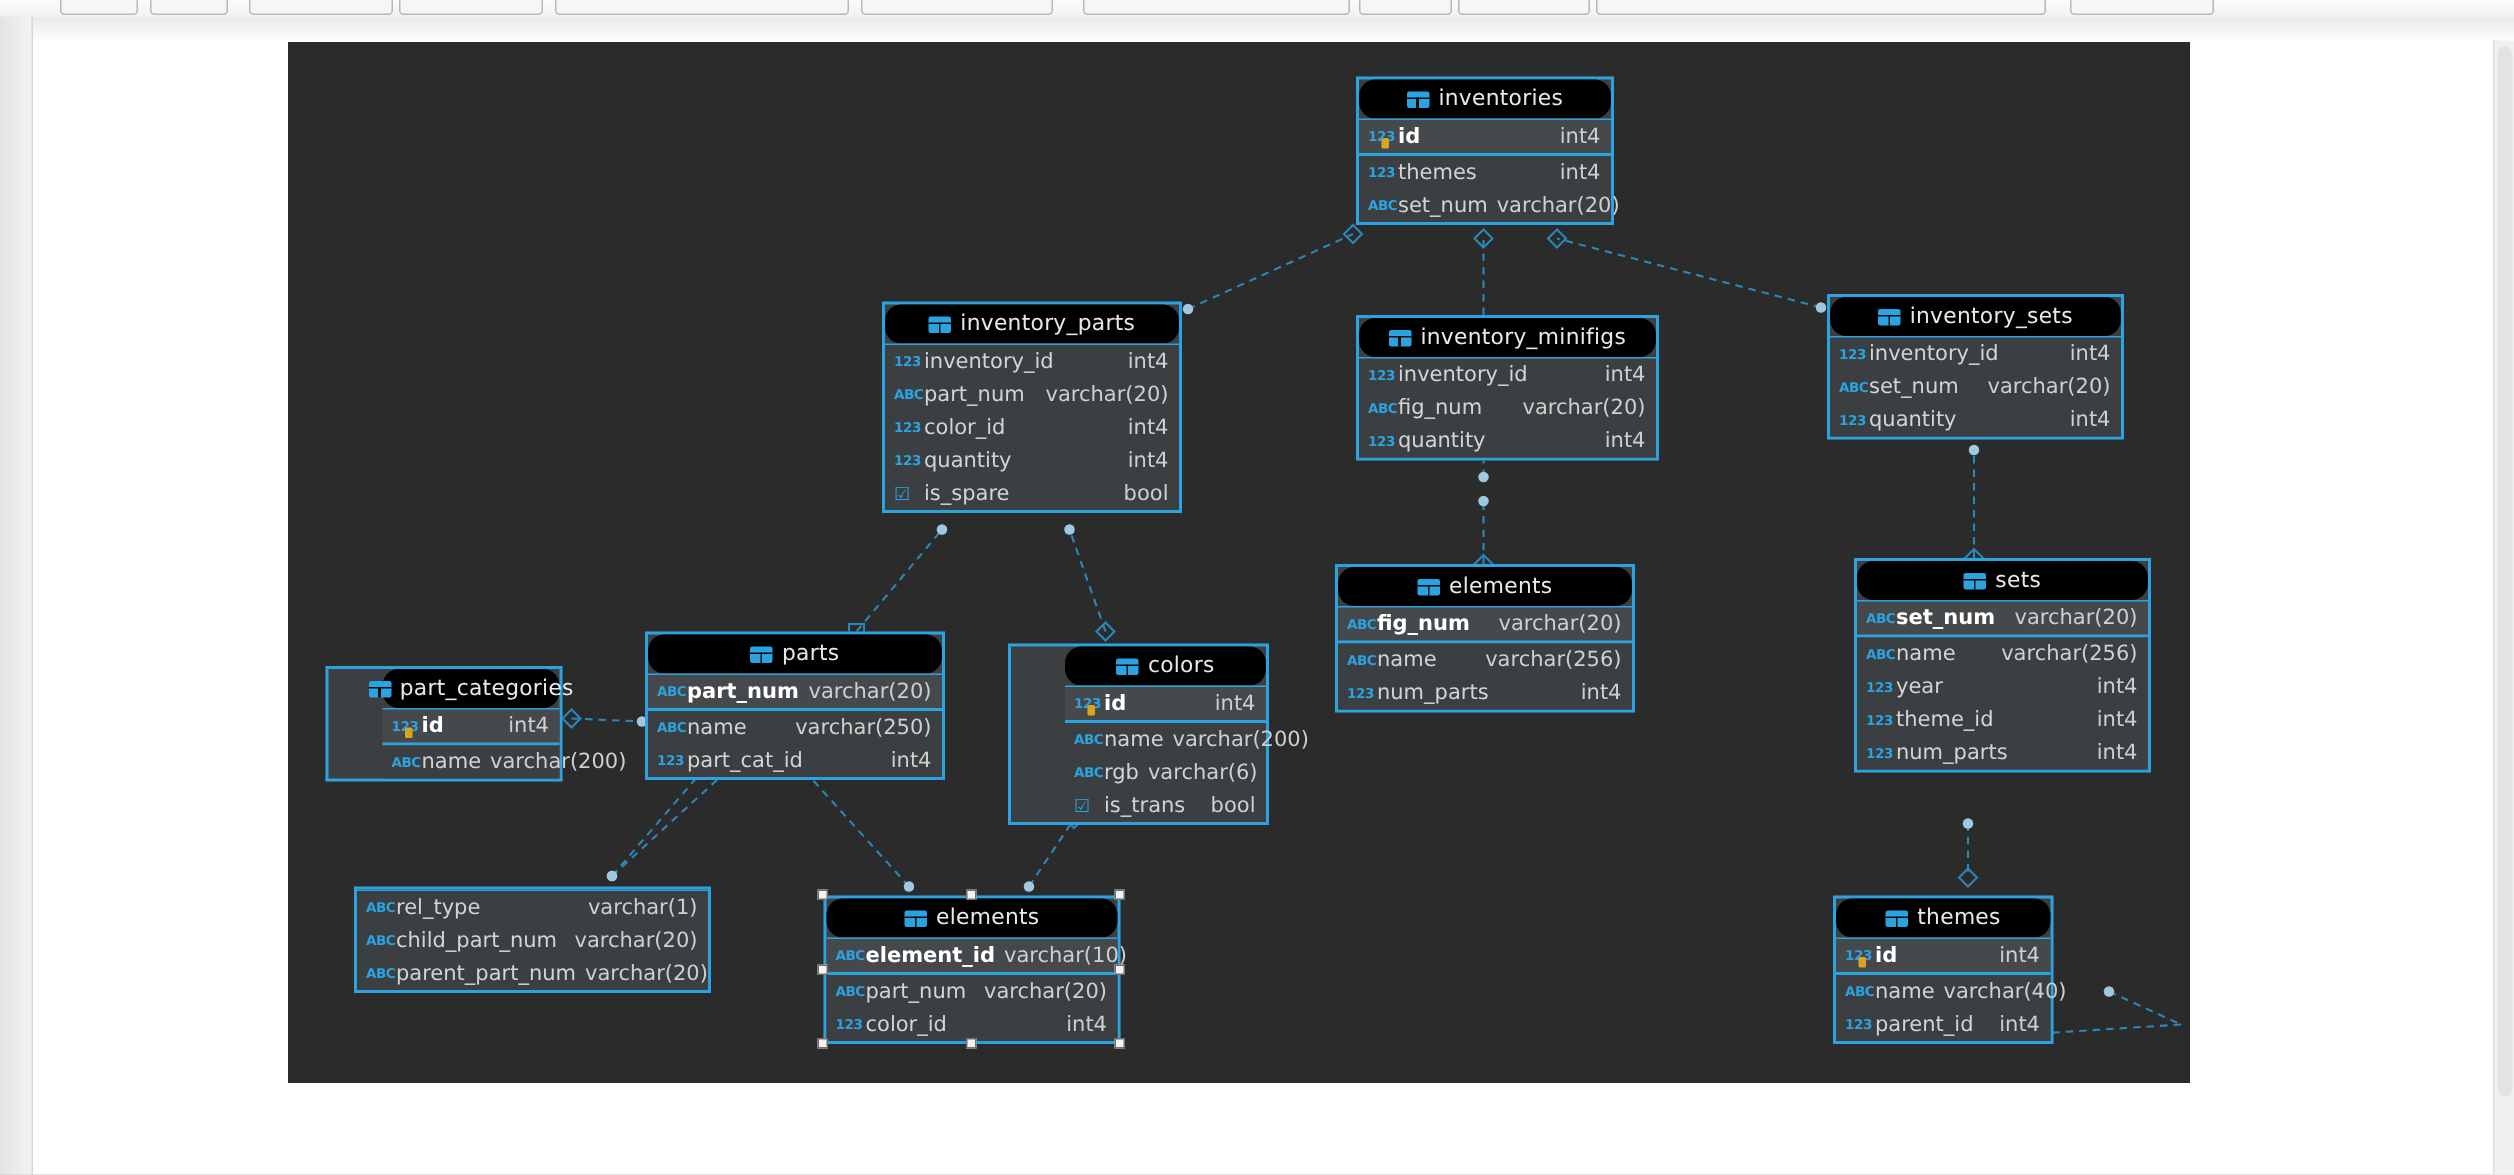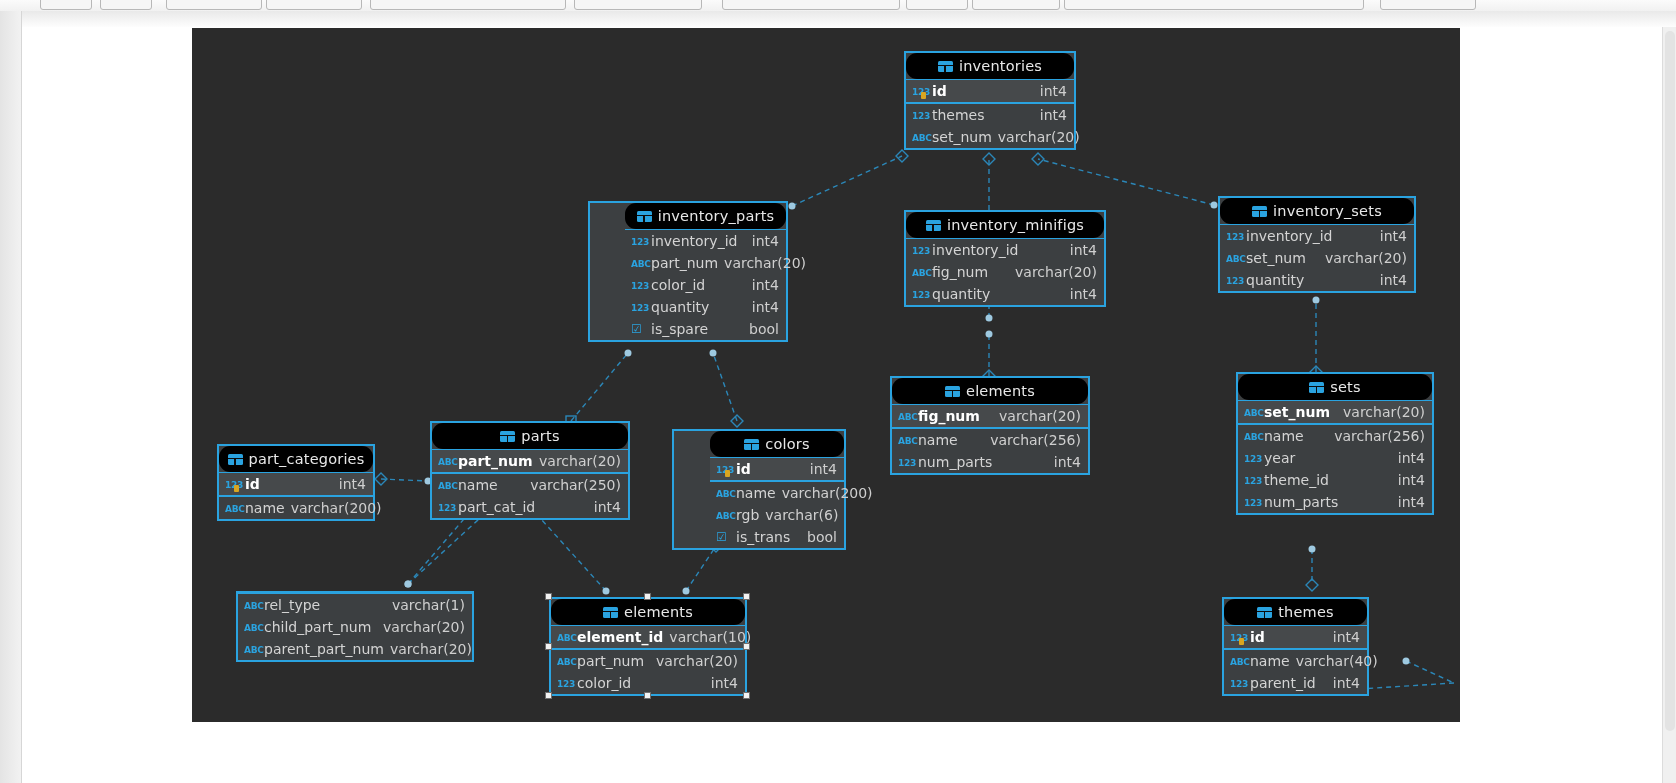--- a/index.html
+++ b/index.html
@@ -157,21 +157,21 @@
         <div class="col">
           <span style="position: relative; display: inline-flex; align-items: center;">
             <span class="g abc">ABC</span>
           </span>
           <span class="nm">set_num</span>
           <span class="sp"></span>
           <span class="ty">varchar(20)</span>
         </div>
       </div>
     </div>
-    <div class="entity" style="left: 396px; top: 173px; width: 200px; padding-left: 35px;">
+    <div class="entity" style="left: 396px; top: 173px; width: 200px;">
       <div class="hdr">
         <span class="tbl-icon"></span>
         <span class="tname">inventory_parts</span>
       </div>
       <div class="colblock" style="border-top: 1px solid rgb(42, 163, 224);">
         <div class="col">
           <span style="position: relative; display: inline-flex; align-items: center;">
             <span class="g num">123</span>
           </span>
           <span class="nm">inventory_id</span>
@@ -430,21 +430,21 @@
         <div class="col">
           <span style="position: relative; display: inline-flex; align-items: center;">
             <span class="g bool">☑</span>
           </span>
           <span class="nm">is_trans</span>
           <span class="sp"></span>
           <span class="ty">bool</span>
         </div>
       </div>
     </div>
-    <div class="entity" style="left: 25px; top: 416px; width: 158px;">
+    <div class="entity" style="left: 25px; top: 416px; width: 158px; padding-left: 36px;">
       <div class="hdr">
         <span class="tbl-icon"></span>
         <span class="tname">part_categories</span>
       </div>
       <div class="pkblock">
         <div class="col pk">
           <span style="position: relative; display: inline-flex; align-items: center;">
             <span class="g num">123</span>
             <span class="keydot"></span>
           </span>

